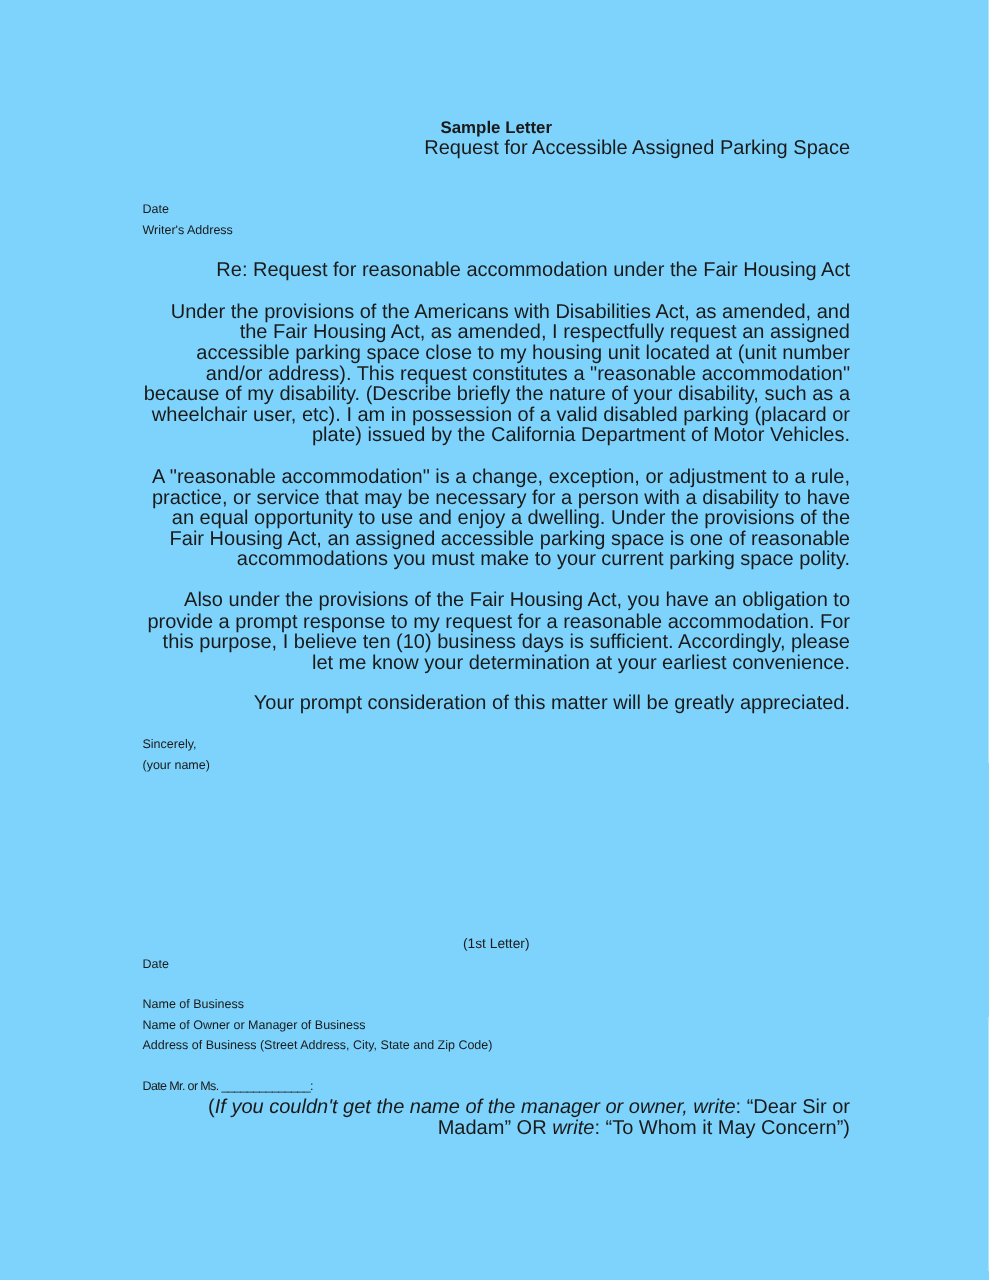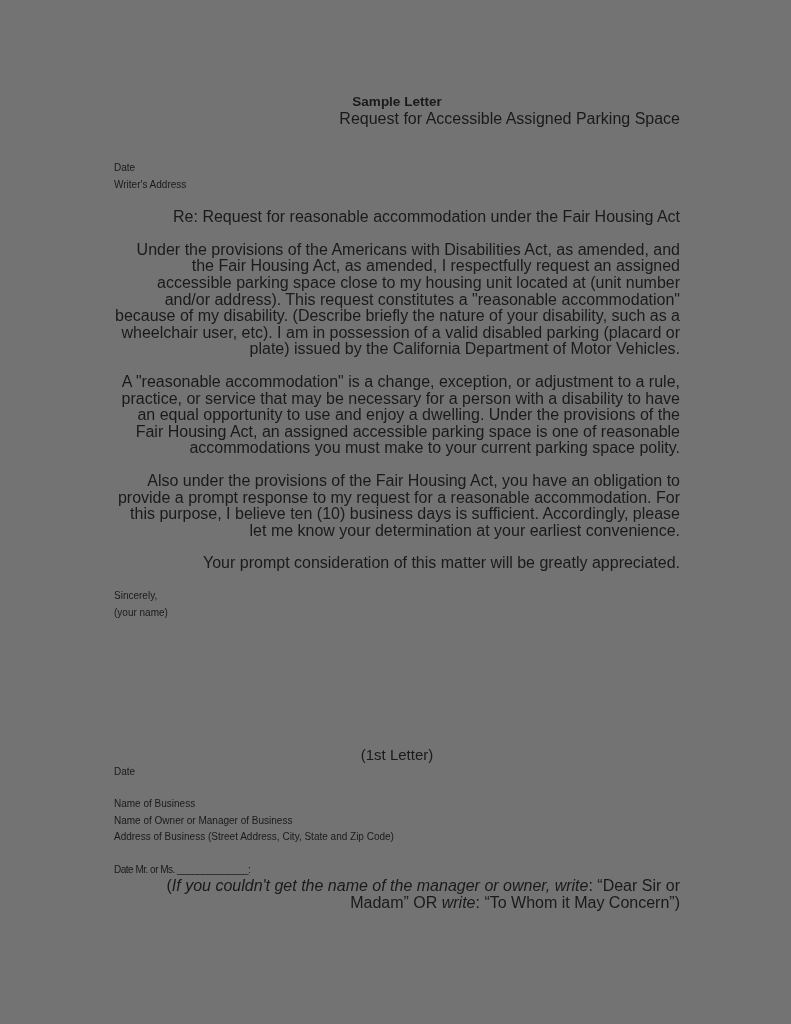--- a/index.html
+++ b/index.html
@@ -13,42 +13,42 @@
     height: 1024px;
     font-family: "Liberation Sans", sans-serif;
     color: #1a1a1a;
     -webkit-font-smoothing: antialiased;
   }
 
   .page {
     position: relative;
     width: 791px;
     height: 1024px;
-    background: #737373;
+    background: #7dd3fc;
     overflow: hidden;
   }
 
   
   .column {
     position: absolute;
     left: 114px;
     top: 0;
     width: 566px;
   }
 
   .letter-title {
     text-align: center;
     font-weight: bold;
     font-size: 13.5px;
     line-height: 16.5px;
     margin: 0;
   }
   .letter-subtitle {
     text-align: center;
-    font-size: 15px;
+    font-size: 11px;
     line-height: 16.5px;
     margin: 0;
   }
 
   .block {
     font-size: 16px;
     line-height: 16.6px;
     margin: 0;
     text-align: right;
   }

